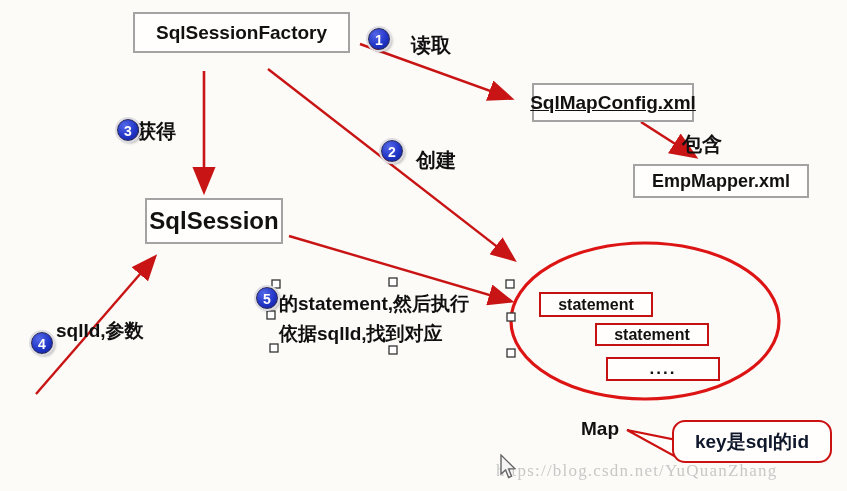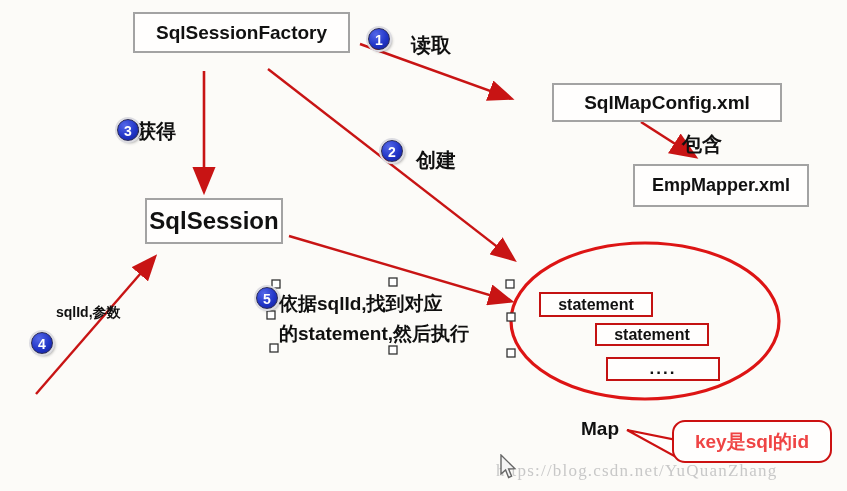--- a/index.html
+++ b/index.html
@@ -17,21 +17,21 @@
     background:radial-gradient(circle at 35% 28%, #5468e8 0%, #2236c8 55%, #101d96 100%);
     color:#fff; font-weight:bold; font-size:14px; line-height:22px; text-align:center;
     box-shadow:0 0 0 2px #dcdce2, 2px 2px 3px rgba(60,60,60,0.45);
     border:1px solid #2a2a55; box-sizing:border-box;
   }
   .lbl{position:absolute; z-index:3; font-weight:bold; color:#101010; white-space:nowrap;}
   .cjk{font-size:20px;}
   .callout{
     position:absolute; z-index:3; background:#fffefd; border:2.5px solid #cc1111;
     border-radius:13px; display:flex; align-items:center; justify-content:center;
-    font-weight:bold; font-size:19px; color:#ef4444; box-sizing:border-box;
+    font-weight:bold; font-size:19px; color:#0f172a; box-sizing:border-box;
   }
   .watermark{
     position:absolute; z-index:2; font-family:"Liberation Serif","DejaVu Serif",serif;
     color:#c8c8c8; font-size:17px; letter-spacing:1.2px; white-space:nowrap;
   }
   .cursor{position:absolute; z-index:6;}
 </style>
 </head>
 <body>
 
@@ -67,47 +67,47 @@
       <rect x="267" y="311" width="8" height="8"></rect>
       <rect x="507" y="313" width="8" height="8"></rect>
       <rect x="270" y="344" width="8" height="8"></rect>
       <rect x="389" y="346" width="8" height="8"></rect>
       <rect x="507" y="349" width="8" height="8"></rect>
     </g>
   </svg>
 
   <div class="node" style="left:133px; top:12px; width:217px; height:41px; font-size:19px;">SqlSessionFactory</div>
 
-  <div class="node" style="left:552px; top:83px; width:230px; height:39px; font-size:19px;">SqlMapConfig.xml</div>
+  <div class="node" style="left:532px; top:83px; width:162px; height:39px; font-size:19px;text-decoration:underline;">SqlMapConfig.xml</div>
 
-  <div class="node" style="left:633px; top:164px; width:176px; height:43px; font-size:18px;">EmpMapper.xml</div>
+  <div class="node" style="left:633px; top:164px; width:176px; height:34px; font-size:18px;">EmpMapper.xml</div>
 
   <div class="node" style="left:145px; top:198px; width:138px; height:46px; font-size:24px;">SqlSession</div>
 
   <div class="node small" style="left:539px; top:292px; width:114px; height:25px; font-size:16px; z-index:3;">statement</div>
 
   <div class="node small" style="left:595px; top:323px; width:114px; height:23px; font-size:16px;">statement</div>
 
   <div class="node small" style="left:606px; top:357px; width:114px; height:24px; font-size:17px; letter-spacing:2px;">....</div>
 
   <div class="badge" style="left:368px; top:28px;">1</div>
   <div class="badge" style="left:381px; top:140px;">2</div>
   <div class="badge" style="left:117px; top:119px;">3</div>
   <div class="badge" style="left:31px;  top:332px;">4</div>
   <div class="badge" style="left:256px; top:287px;">5</div>
 
   <span class="lbl cjk" style="left:411px; top:32px;">读取</span>
   <span class="lbl cjk" style="left:416px; top:147px;">创建</span>
   <span class="lbl cjk" style="left:136px; top:118px;">获得</span>
   <span class="lbl cjk" style="left:682px; top:131px;">包含</span>
-  <span class="lbl" style="left:56px; top:304px; font-size:14px;">sqlId,参数</span>
+  <span class="lbl" style="left:56px; top:318px; font-size:19px;">sqlId,参数</span>
 
   <div class="lbl" style="left:279px; top:289px; font-size:19px; line-height:30px;">
+    <div>的statement,然后执行</div>
     <div>依据sqlId,找到对应</div>
-    <div>的statement,然后执行</div>
   </div>
 
   <span class="lbl" style="left:581px; top:418px; font-size:19px;">Map</span>
 
   <div class="callout" style="left:672px; top:420px; width:160px; height:43px;">key是sql的id</div>
 
   <div class="watermark" style="left:496px; top:461px;">https://blog.csdn.net/YuQuanZhang</div>
 
   <svg class="cursor" style="left:497px; top:454px;" width="22" height="26" viewBox="0 0 22 26">
     <path d="M4,1 L4,20 L8.6,16 L11.6,23.5 L14.6,22.2 L11.6,15 L17.8,14.6 Z" fill="#f4f4f4" stroke="#666" stroke-width="1.4"></path>

